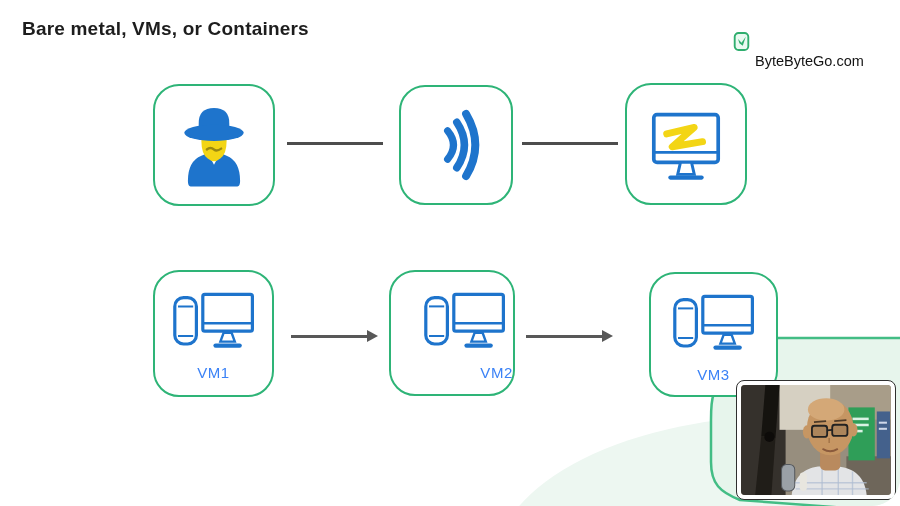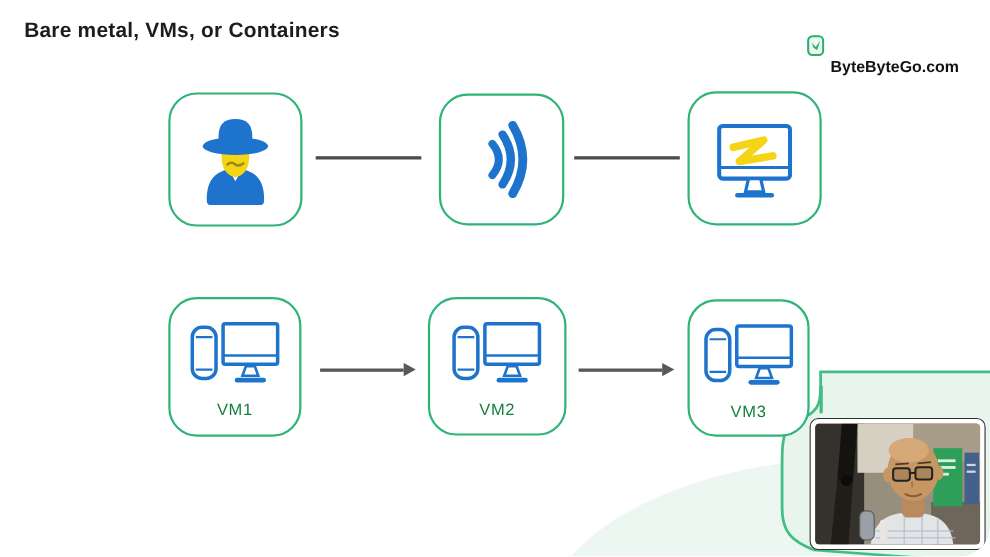--- a/index.html
+++ b/index.html
@@ -20,38 +20,38 @@
   }
 
   
   .title {
     position:absolute; left:22px; top:18px; margin:0;
     font-size:19px; font-weight:700; color:#1d1d1d; letter-spacing:.2px;
   }
   .brand {
     position:absolute; left:733px; top:13px; display:flex; align-items:center; gap:5px;
   }
-  .brand-name { font-size:14.5px; font-weight:700; color:#141414;margin-top:40px; }
+  .brand-name { font-size:14.5px; font-weight:400; color:#141414;margin-top:40px; }
 
   
   .node-box {
     position:absolute; background:#fff; border:2.5px solid #2eb477;
     border-radius:26px; display:flex; align-items:center; justify-content:center;
     box-sizing:border-box;
   }
   #box-attacker { left:153px; top:84px;  width:122px; height:122px; }
   #box-signal   { left:399px; top:85px;  width:114px; height:120px; }
   #box-monitor  { left:625px; top:83px;  width:122px; height:122px; }
 
   .vm-box { flex-direction:column; justify-content:flex-start; padding-top:16px; }
   #box-vm1 { left:153px; top:270px; width:121px; height:127px; }
-  #box-vm2 { left:389px; top:270px; width:126px; height:126px; }
-  #box-vm3 { left:625px; top:272px; width:111px; height:125px; }
+  #box-vm2 { left:389px; top:270px; width:126px; height:126px;align-items:flex-end; }
+  #box-vm3 { left:649px; top:272px; width:129px; height:125px; }
   .vm-label {
-    font-size:15px; font-weight:500; color:#15803d; letter-spacing:.6px; margin-top:4px;
+    font-size:15px; font-weight:500; color:#3b82f6; letter-spacing:.6px; margin-top:4px;
   }
 
   
   .connector { position:absolute; top:142px; height:2.5px; background:#4d4d4d; }
   #connector-1 { left:287px; width:96px; }
   #connector-2 { left:522px; width:96px; }
 
   .arrow { position:absolute; top:335px; height:2.5px; background:#585858; }
   .arrow::after {
     content:""; position:absolute; right:-11px; top:-5.5px;

